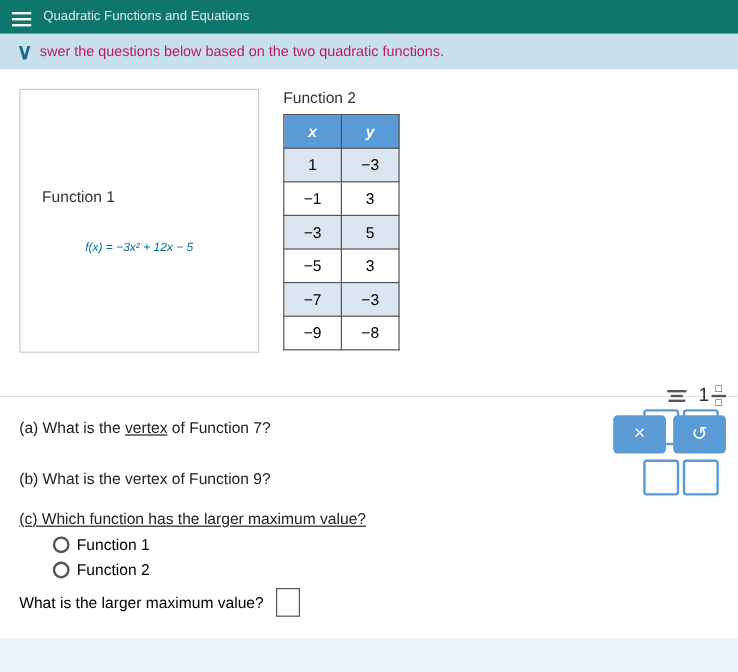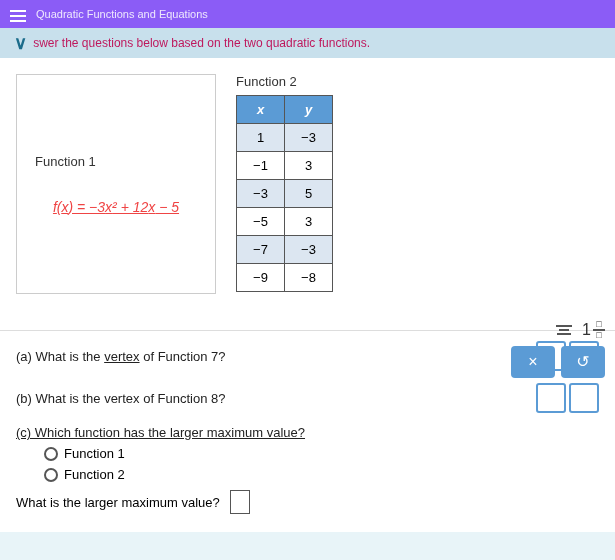--- a/index.html
+++ b/index.html
@@ -7,21 +7,21 @@
       font-family: Arial, sans-serif;
       background: #e8f4f8;
       width: 615px;
       min-height: 560px;
       font-size: 14px;
       overflow: hidden;
     }
 
     
     .header {
-      background: #8b5cf6;
+      background: #0f766e;
       color: white;
       padding: 8px 0 8px 36px;
       position: relative;
     }
     .header-subtitle {
       font-size: 11px;
       opacity: 0.85;
     }
     .header-title {
       font-size: 13px;
@@ -71,24 +71,23 @@
       background: white;
     }
     .function1-label {
       font-size: 13px;
       font-weight: normal;
       color: #333;
       margin-bottom: 30px;
       align-self: flex-start;
     }
     .function1-eq {
-      font-size: 14px;
-      color: #ef4444;
+      font-size: 10px;
+      color: #0369a1;
       font-style: italic;
-      text-decoration: underline;
     }
 
     
     .function2-container {
       display: flex;
       flex-direction: column;
       align-items: flex-start;
     }
     .function2-label {
       font-size: 13px;
@@ -322,21 +321,21 @@
         <u>vertex</u>
         <span>of Function 7?</span>
       </div>
       <div class="answer-box-group">
         <div class="answer-box"></div>
         <div class="answer-box"></div>
       </div>
     </div>
 
     <div class="question-row">
-      <div class="question-text">(b) What is the vertex of Function 8?</div>
+      <div class="question-text">(b) What is the vertex of Function 9?</div>
       <div class="answer-box-group">
         <div class="answer-box"></div>
         <div class="answer-box"></div>
       </div>
     </div>
 
     <div style="margin-bottom:6px;">
       <div class="question-text" style="margin-bottom:6px;text-decoration:underline;">(c) Which function has the larger maximum value?</div>
       <div class="radio-group">
         <div class="radio-item">

